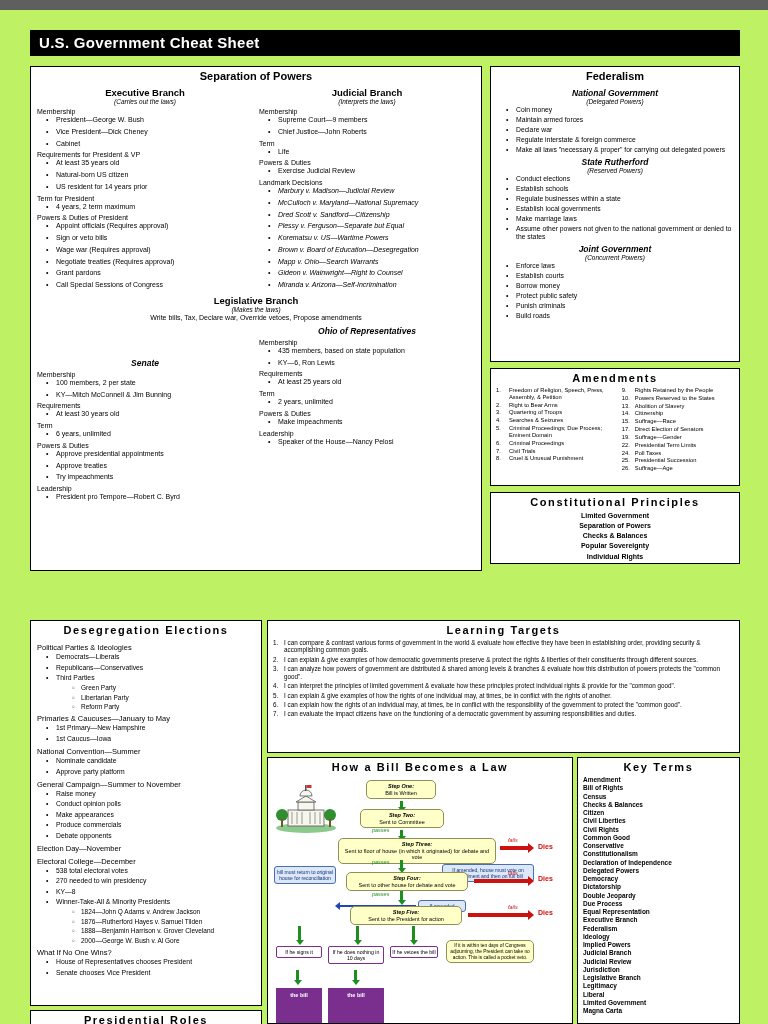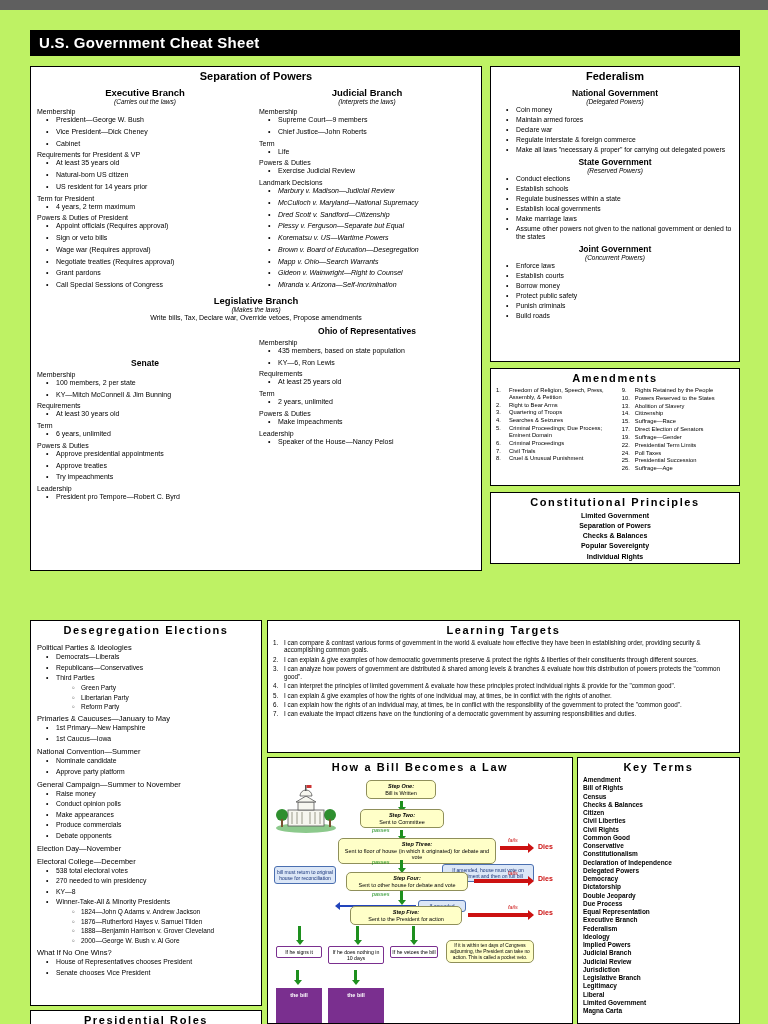--- a/index.html
+++ b/index.html
@@ -15,21 +15,21 @@
   #box-prin{left:490px;top:492px;width:250px;height:72px;}
   #box-elect{left:30px;top:620px;width:232px;height:386px;}
   #box-roles{left:30px;top:1010px;width:232px;height:30px;}
   #box-learn{left:267px;top:620px;width:473px;height:133px;}
   #box-bill{left:267px;top:757px;width:306px;height:267px;}
   #box-keys{left:577px;top:757px;width:163px;height:267px;}
 
   .bx-h1{font-weight:bold;font-size:11px;text-align:center;margin:1px 0 3px;}
   .spaced{letter-spacing:1.6px;}
   .bx-h2{font-weight:bold;font-size:9.5px;text-align:center;margin-top:2px;}
-  .bx-h3{font-weight:bold;font-size:8.5px;text-align:center;margin-top:3px;}
+  .bx-h3{font-weight:bold;font-size:8.5px;text-align:center;margin-top:3px;font-style:italic;}
   .bx-sub{font-style:italic;font-size:6.5px;text-align:center;margin-bottom:1px;}
   .bx-label{font-size:7px;margin:3px 0 1px 1px;}
   .bx-label2{font-size:7.5px;margin:4px 0 1px 1px;}
   .bx-text{font-size:7px;text-align:center;margin:1px 0 2px;}
   .bx-bullets{list-style:none;margin:0;padding:0;font-size:7px;}
   .bx-bullets>li{padding-left:10px;position:relative;margin:0 0 2.5px 10px;line-height:1.18;}
   .bx-bullets>li::before{content:"\2022";position:absolute;left:0;top:0;}
   #box-sop .bx-bullets>li{margin-bottom:3.5px;}
   .italic{font-style:italic;}
   .bx-sub-bullets{list-style:none;margin:2px 0 0;padding:0;font-size:6.5px;font-weight:normal;font-style:normal;}
@@ -210,21 +210,21 @@
         <div class="bcol" style="width: 100%;">
           <div class="bx-h3">National Government</div>
           <div class="bx-sub">(Delegated Powers)</div>
           <ul class="bx-bullets">
             <li>Coin money</li>
             <li>Maintain armed forces</li>
             <li>Declare war</li>
             <li>Regulate interstate &amp; foreign commerce</li>
             <li>Make all laws "necessary &amp; proper" for carrying out delegated powers</li>
           </ul>
-          <div class="bx-h3">State Government</div>
+          <div class="bx-h3">State Rutherford</div>
           <div class="bx-sub">(Reserved Powers)</div>
           <ul class="bx-bullets">
             <li>Conduct elections</li>
             <li>Establish schools</li>
             <li>Regulate businesses within a state</li>
             <li>Establish local governments</li>
             <li>Make marriage laws</li>
             <li>Assume other powers not given to the national government or denied to the states</li>
           </ul>
           <div class="bx-h3">Joint Government</div>

